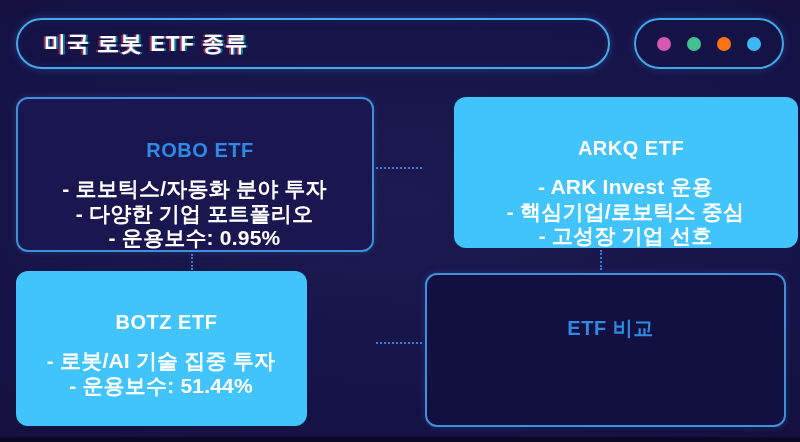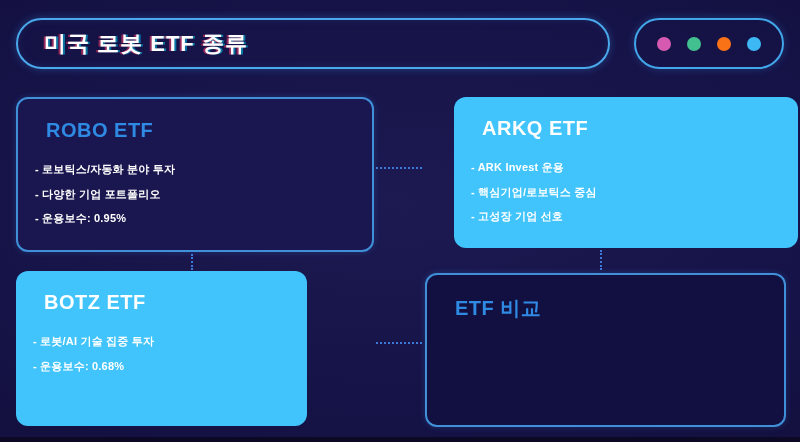--- a/index.html
+++ b/index.html
@@ -36,21 +36,22 @@
     border-radius: 26px;
     display: flex; align-items: center; justify-content: center; gap: 16px;
     box-shadow: 0 0 8px rgba(64,170,255,.25);
   }
   .dot { width: 14px; height: 14px; border-radius: 50%; flex: 0 0 auto; }
 
   
   .card {
     position: absolute;
     border-radius: 12px;
-    padding: 20px 18px 0 17px;
+    padding: 40px 18px 0 17px;
+    text-align: center;
   }
   .card-outline {
     background: #1a1650;
     border: 2px solid #3f8fd9;
     box-shadow: 0 0 6px rgba(63,143,217,.25);
   }
   .card-filled {
     background: #40c4fb;
   }
   #card-compare { background: #121040; }
@@ -59,21 +60,21 @@
     margin: 0 0 15px 11px;
     font-size: 20px; font-weight: bold; letter-spacing: .5px;
     white-space: nowrap;
   }
   .card-outline .card-title { color: #2f8ae4; }
   .card-filled  .card-title { color: #ffffff; }
 
   .card-items {
     list-style: none; margin: 0; padding: 0;
     color: #ffffff;
-    font-size: 11px; font-weight: bold;
+    font-size: 21px; font-weight: bold;
     line-height: 24.5px; letter-spacing: .2px;
     white-space: nowrap;
   }
 
   #card-robo    { left: 16px;  top: 97px;  width: 358px; height: 155px; }
   #card-arkq    { left: 442px; top: 97px;  width: 344px; height: 151px; margin-left: 12px; }
   #card-botz    { left: 16px;  top: 271px; width: 291px; height: 155px; }
   #card-compare { left: 425px; top: 273px; width: 361px; height: 154px; }
 
   
@@ -120,21 +121,21 @@
       <li>- ARK Invest 운용</li>
       <li>- 핵심기업/로보틱스 중심</li>
       <li>- 고성장 기업 선호</li>
     </ul>
   </section>
 
   <section class="card card-filled" id="card-botz">
     <h2 class="card-title">BOTZ ETF</h2>
     <ul class="card-items">
       <li>- 로봇/AI 기술 집중 투자</li>
-      <li>- 운용보수: 0.68%</li>
+      <li>- 운용보수: 51.44%</li>
     </ul>
   </section>
 
   <section class="card card-outline" id="card-compare">
     <h2 class="card-title">ETF 비교</h2>
   </section>
 
   <div class="connector conn-h" id="conn-top-h"></div>
   <div class="connector conn-v" id="conn-left-v"></div>
   <div class="connector conn-v" id="conn-right-v"></div>

